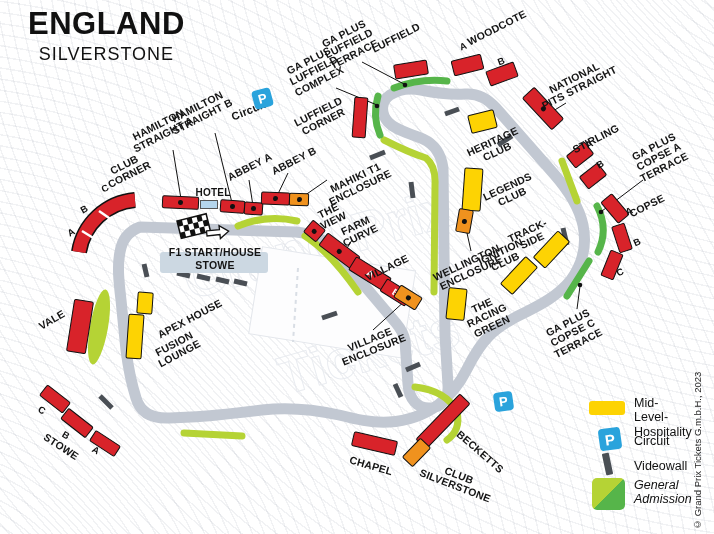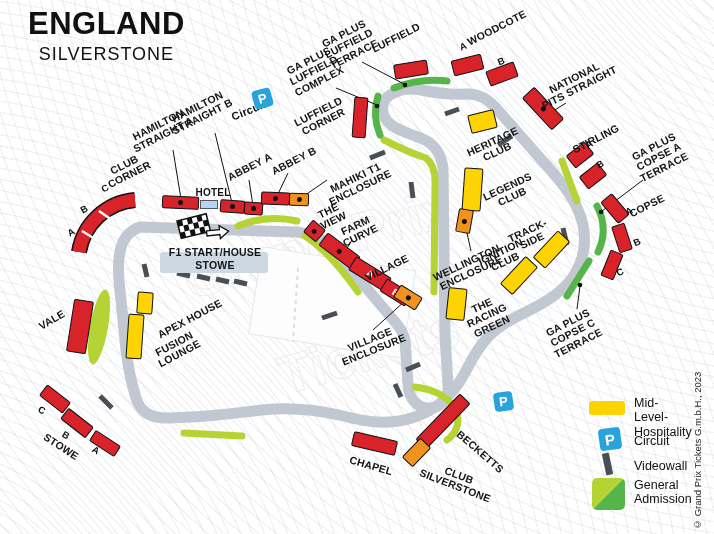--- a/index.html
+++ b/index.html
@@ -300,18 +300,18 @@
     <div class="lg-swatch-yellow"></div>
     <div class="txt" style="top:396px;white-space:pre-line;">Mid-Level-
 Hospitality</div>
     <div class="picon" style="left:599px;top:428px;width:22px;height:22px;transform:rotate(-8deg);font-size:15px;">
         <span>P</span>
       </div>
     <div class="txt" style="top:434px;">Circuit</div>
     <div class="lg-videowall"></div>
     <div class="txt" style="top:459px;">Videowall</div>
     <div class="lg-ga"></div>
-    <div class="txt" style="top:478px;white-space:pre-line;">General
+    <div class="txt" style="top:478px;white-space:pre-line;font-style:italic;">General
 Admission</div>
   </div>
 
   <div class="copyright">© Grand Prix Tickets G.m.b.H., 2023</div>
 </div>
 
 </body></html>

